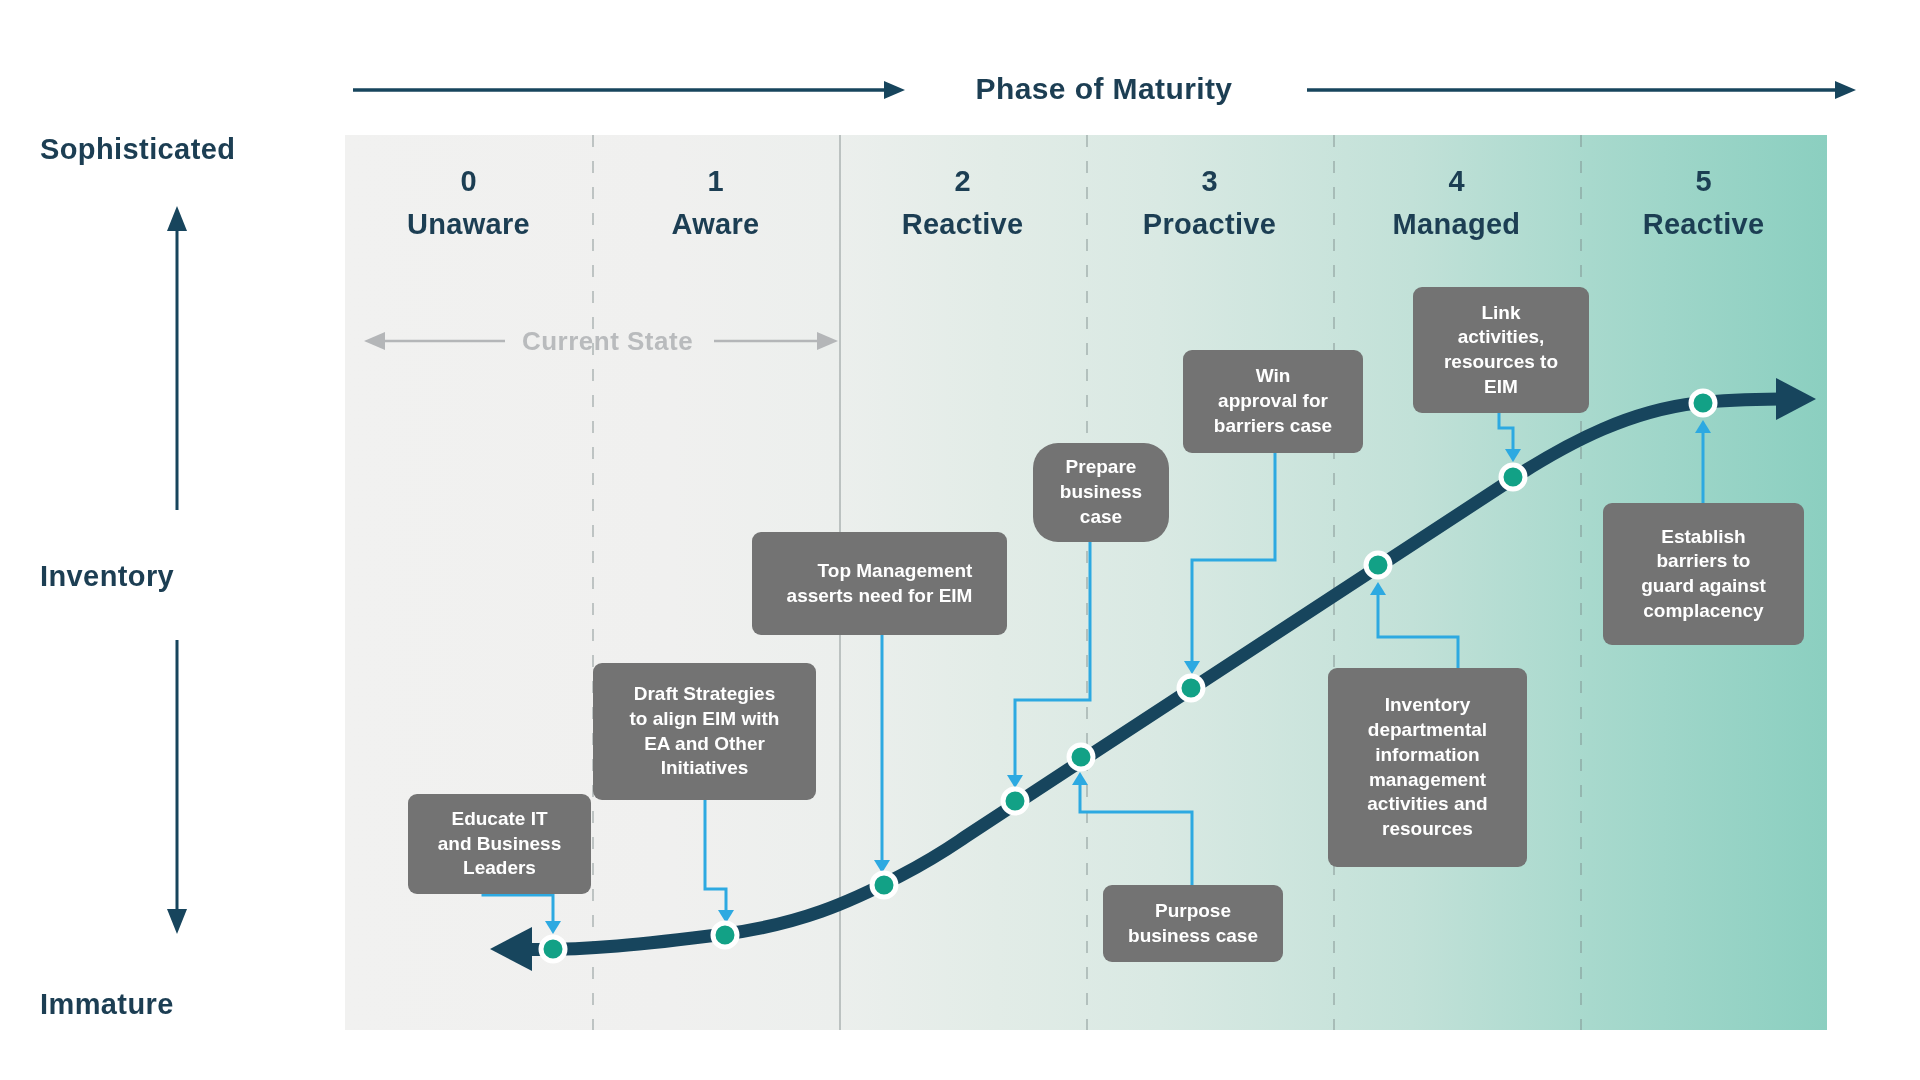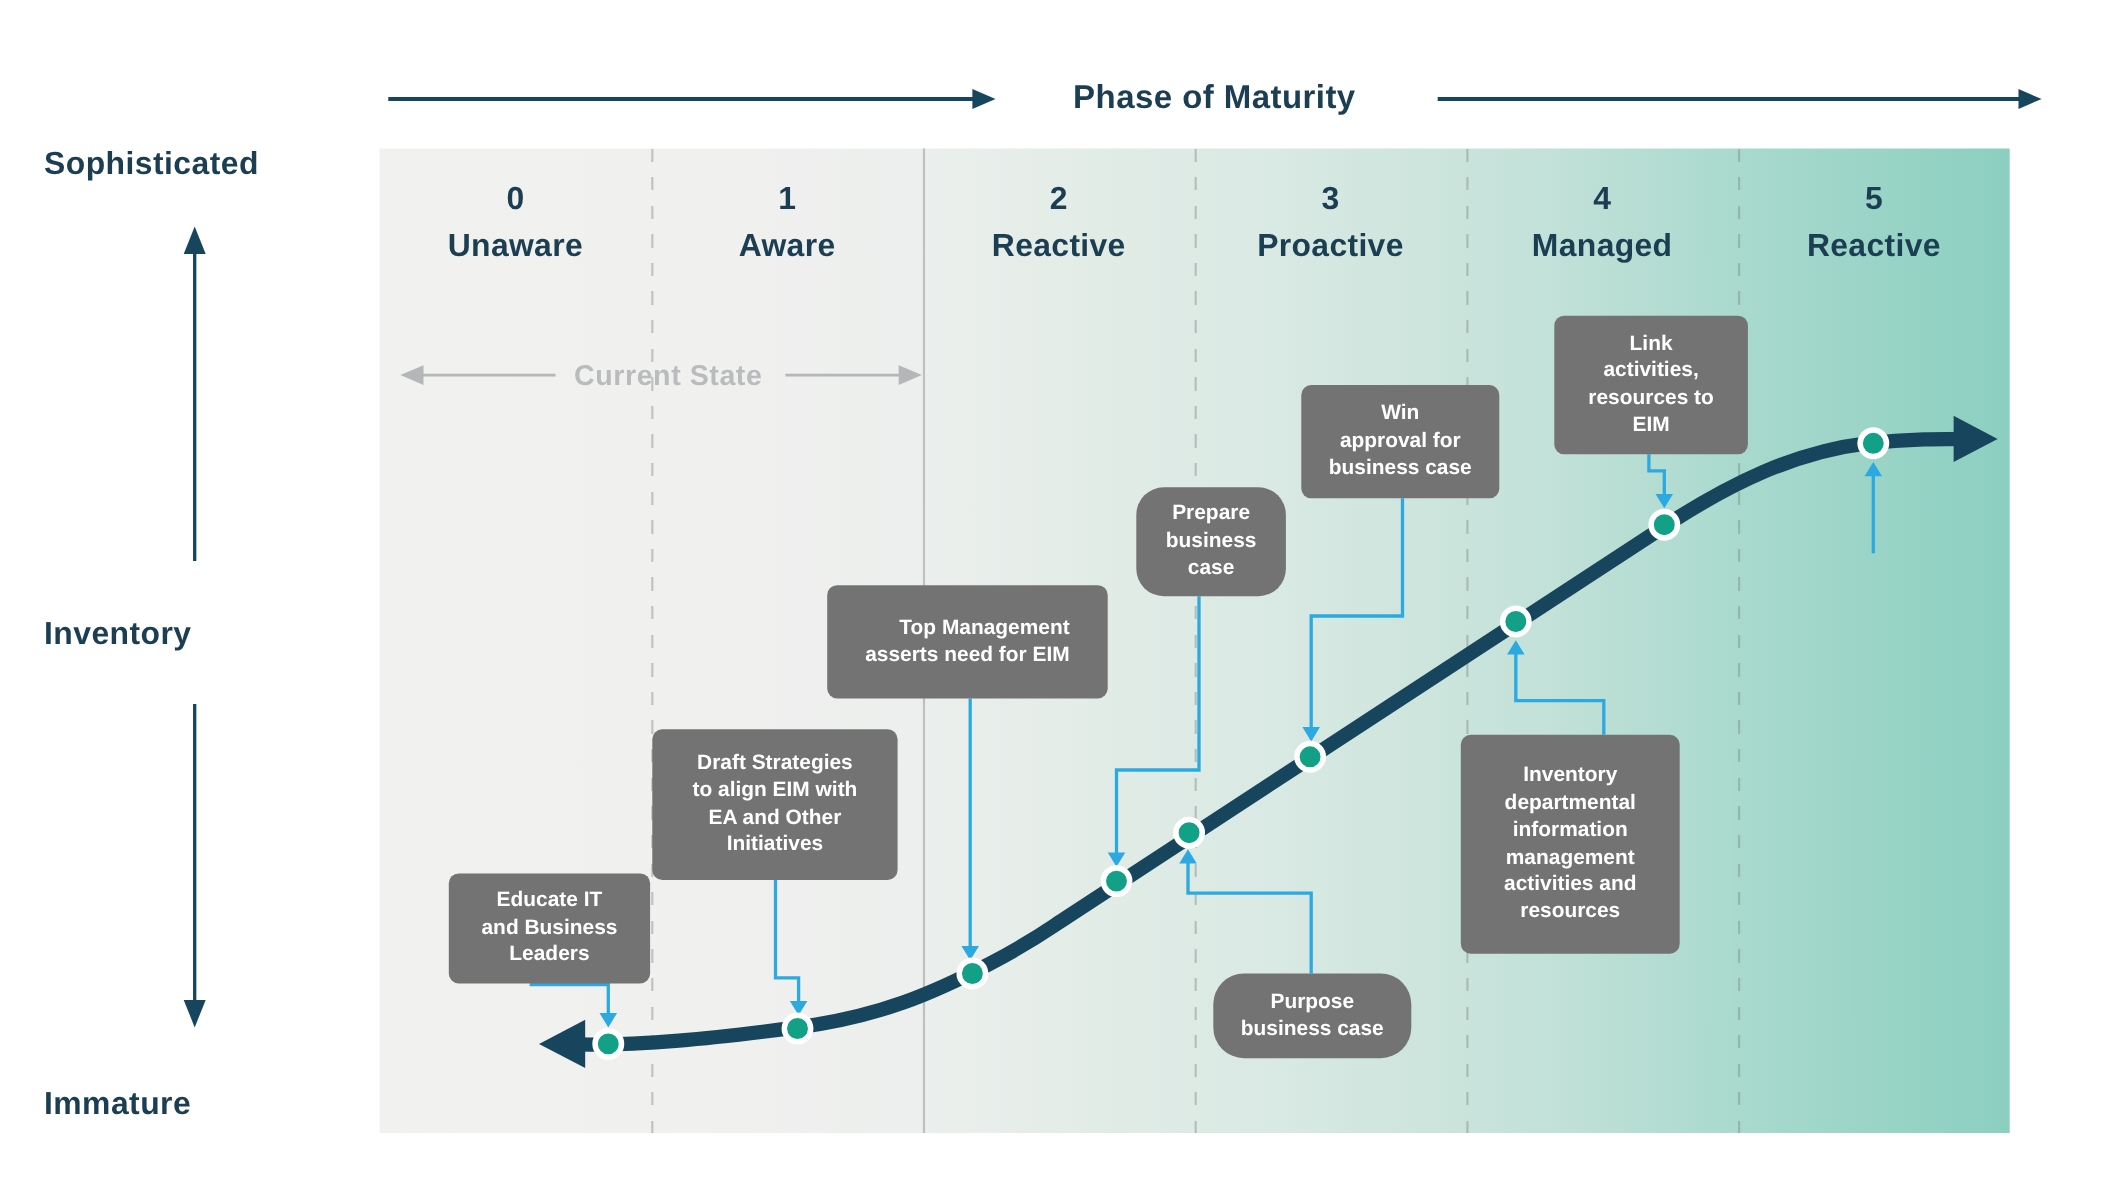--- a/index.html
+++ b/index.html
@@ -33,21 +33,21 @@
   .current-state { position:absolute; left:505px; top:326px; width:205px; text-align:center;
     color:#b9bbbd; font-weight:bold; font-size:26px; letter-spacing:.5px; }
 
   .callout { position:absolute; background:#737373; color:#ffffff; font-weight:bold;
     font-size:19px; line-height:1.3; border-radius:9px; display:flex; align-items:center;
     justify-content:center; text-align:center; white-space:pre-line; padding:6px; box-sizing:border-box; }
   .m0 { left:408px;  top:777px; width:183px; height:100px;margin-top:17px; }
   .m1 { left:593px;  top:663px; width:223px; height:137px; }
   .m2 { left:752px;  top:532px; width:255px; height:103px;text-align:right; }
   .m3 { left:1033px; top:443px; width:136px; height:99px;border-radius:25px;  }
-  .m4 { left:1103px; top:885px; width:180px; height:77px;border-radius:28px;  }
+  .m4 { left:1103px; top:885px; width:180px; height:77px;  }
   .m5 { left:1183px; top:350px; width:180px; height:103px; }
   .m6 { left:1328px; top:668px; width:199px; height:199px; }
   .m7 { left:1413px; top:287px; width:176px; height:126px; }
   .m8 { left:1603px; top:503px; width:201px; height:142px; }
 
   svg.overlay { position:absolute; left:0; top:0; width:1920px; height:1080px; }
 </style>
 </head>
 <body>
 
@@ -168,25 +168,29 @@
 Initiatives</div>
   <div class="callout m2">Top Management
 asserts need for EIM</div>
   <div class="callout m3">Prepare
 business
 case</div>
   <div class="callout m4">Purpose
 business case</div>
   <div class="callout m5">Win
 approval for
-business case</div>
+barriers case</div>
   <div class="callout m6">Inventory
 departmental
 information
 management
 activities and
 resources</div>
   <div class="callout m7">Link
 activities,
 resources to
 EIM</div>
+  <div class="callout m8">Establish
+barriers to
+guard against
+complacency</div>
 
 </div>
 
 </body></html>

